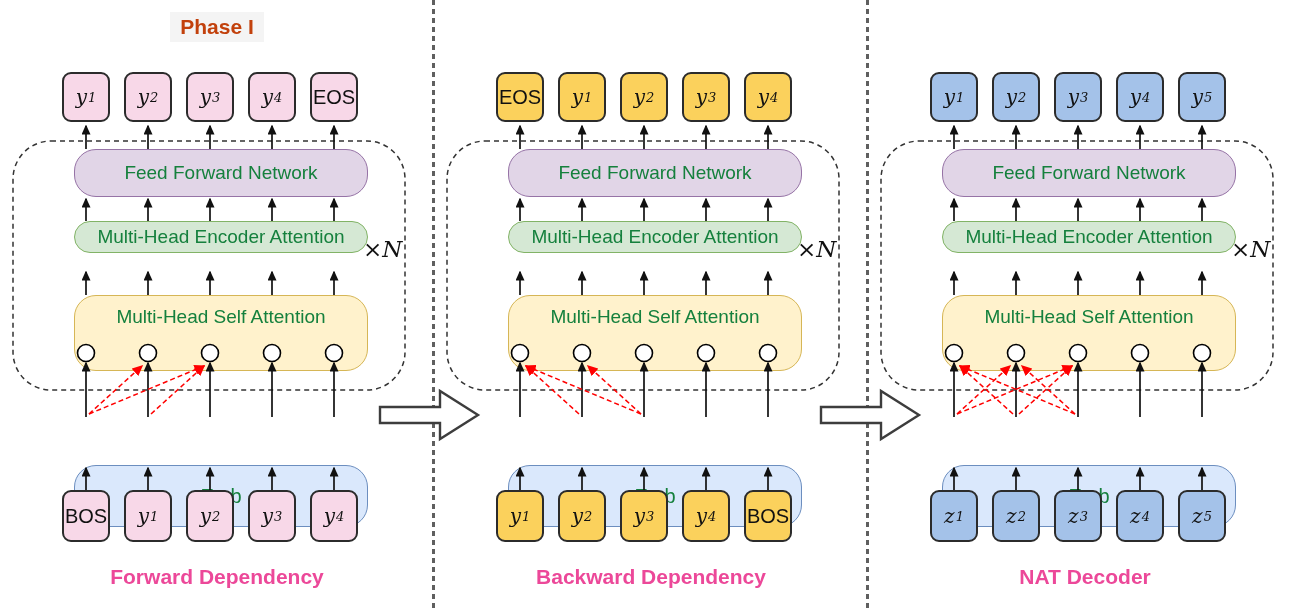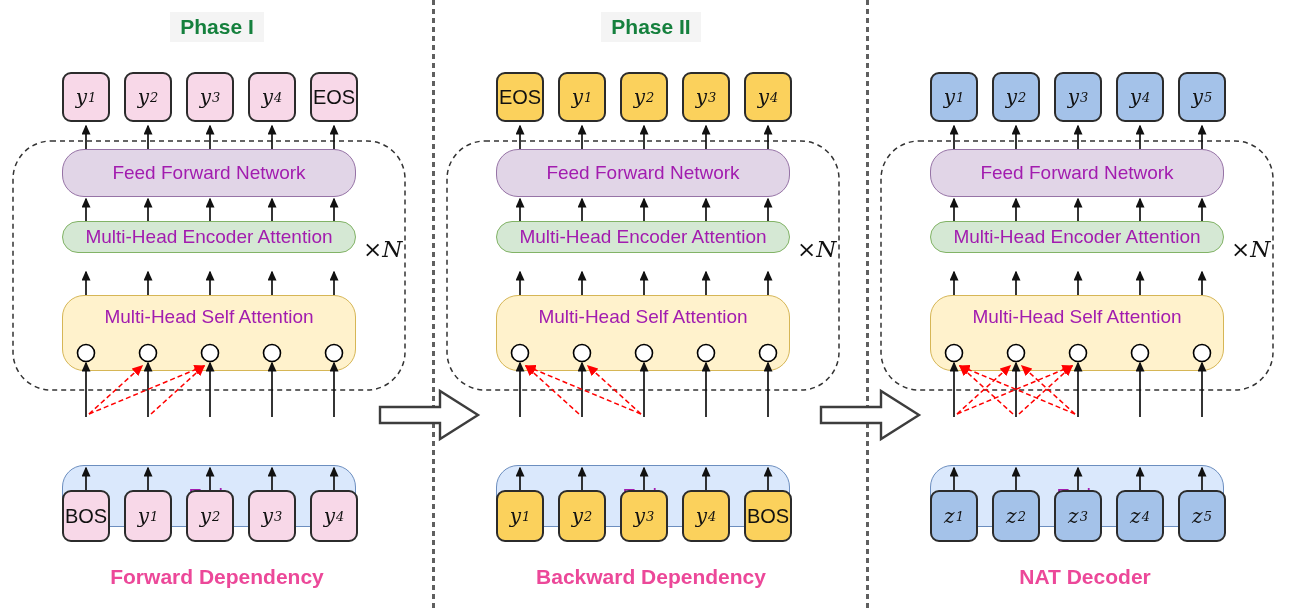--- a/index.html
+++ b/index.html
@@ -11,40 +11,40 @@
     overflow:hidden;
   }
   .separator{
     position:absolute;top:0;bottom:0;width:3px;
     background:repeating-linear-gradient(to bottom,var(--separator-gray,#5f5f5f) 0 5px,transparent 5px 9px);
   }
   .panel{position:absolute;top:0;width:434px;height:608px;}
   .phase-title{position:absolute;top:12px;left:0;right:0;text-align:center;}
   .phase-title span{
     display:inline-block;background:var(--title-bg,#f4f4f4);
-    padding:3px 10px;font-size:21px;font-weight:bold;color:#15803d;
+    padding:3px 10px;font-size:21px;font-weight:bold;color:#c2410c;
   }
   .token-row{position:absolute;left:0;right:0;}
   .token-row.out{top:72px;height:50px;}
   .token-row.in{top:490px;height:52px;}
   .token{
     position:absolute;top:0;bottom:0;width:48px;
     box-sizing:border-box;
     border:2px solid var(--token-border,#2b2b2b);
     border-radius:9px;
     display:flex;align-items:center;justify-content:center;
     font-size:20px;color:#111;
   }
   .token.math{font-family:"DejaVu Serif",serif;font-style:italic;font-size:20px;}
   .token.math sub{font-size:13px;font-style:italic;line-height:1;margin-left:1px;}
   .block{
-    position:absolute;left:62px;width:294px;
+    position:absolute;left:74px;width:294px;
     box-sizing:border-box;border-radius:22px;
     display:flex;align-items:center;justify-content:center;
-    font-size:19px;color:#a21caf;
+    font-size:19px;color:#15803d;
   }
   .block.ffn{top:149px;height:48px;background:var(--ffn-fill);border:1.5px solid var(--ffn-border);}
   .block.enc{top:221px;height:32px;background:var(--enc-fill);border:1.5px solid var(--enc-border);}
   .block.sa {top:295px;height:76px;background:var(--sa-fill);border:1.5px solid var(--sa-border);align-items:flex-start;padding-top:10px;}
   .block.emb{top:417px;height:62px;background:var(--emb-fill);border:1.5px solid var(--emb-border);font-size:20px;margin-top:48px;}
   .xn{
     position:absolute;left:363px;top:236px;width:50px;
     font-family:"DejaVu Serif",serif;font-style:italic;
     font-size:23px;color:#111;text-align:left;
   }
@@ -159,21 +159,20 @@
         </g>
         <g>
           <line x1="89" y1="414" x2="142" y2="366" stroke="#FF0000" stroke-width="1.5" stroke-dasharray="5 3" marker-end="url(#mkr0)"></line>
           <line x1="89" y1="414" x2="204" y2="366" stroke="#FF0000" stroke-width="1.5" stroke-dasharray="5 3" marker-end="url(#mkr0)"></line>
           <line x1="151" y1="414" x2="204" y2="366" stroke="#FF0000" stroke-width="1.5" stroke-dasharray="5 3" marker-end="url(#mkr0)"></line>
         </g>
       </svg>
   </section>
 
   <section class="panel" style="left:434px">
-    <div class="phase-title"><span>Phase II</span></div>
     <div class="token-row out">
         <div class="token" style="left: 62px; background: rgb(251, 209, 92);">
           <span>EOS</span>
         </div>
         <div class="token math" style="left: 124px; background: rgb(251, 209, 92);">
           <span>y</span>
           <sub>1</sub>
         </div>
         <div class="token math" style="left: 186px; background: rgb(251, 209, 92);">
           <span>y</span>

